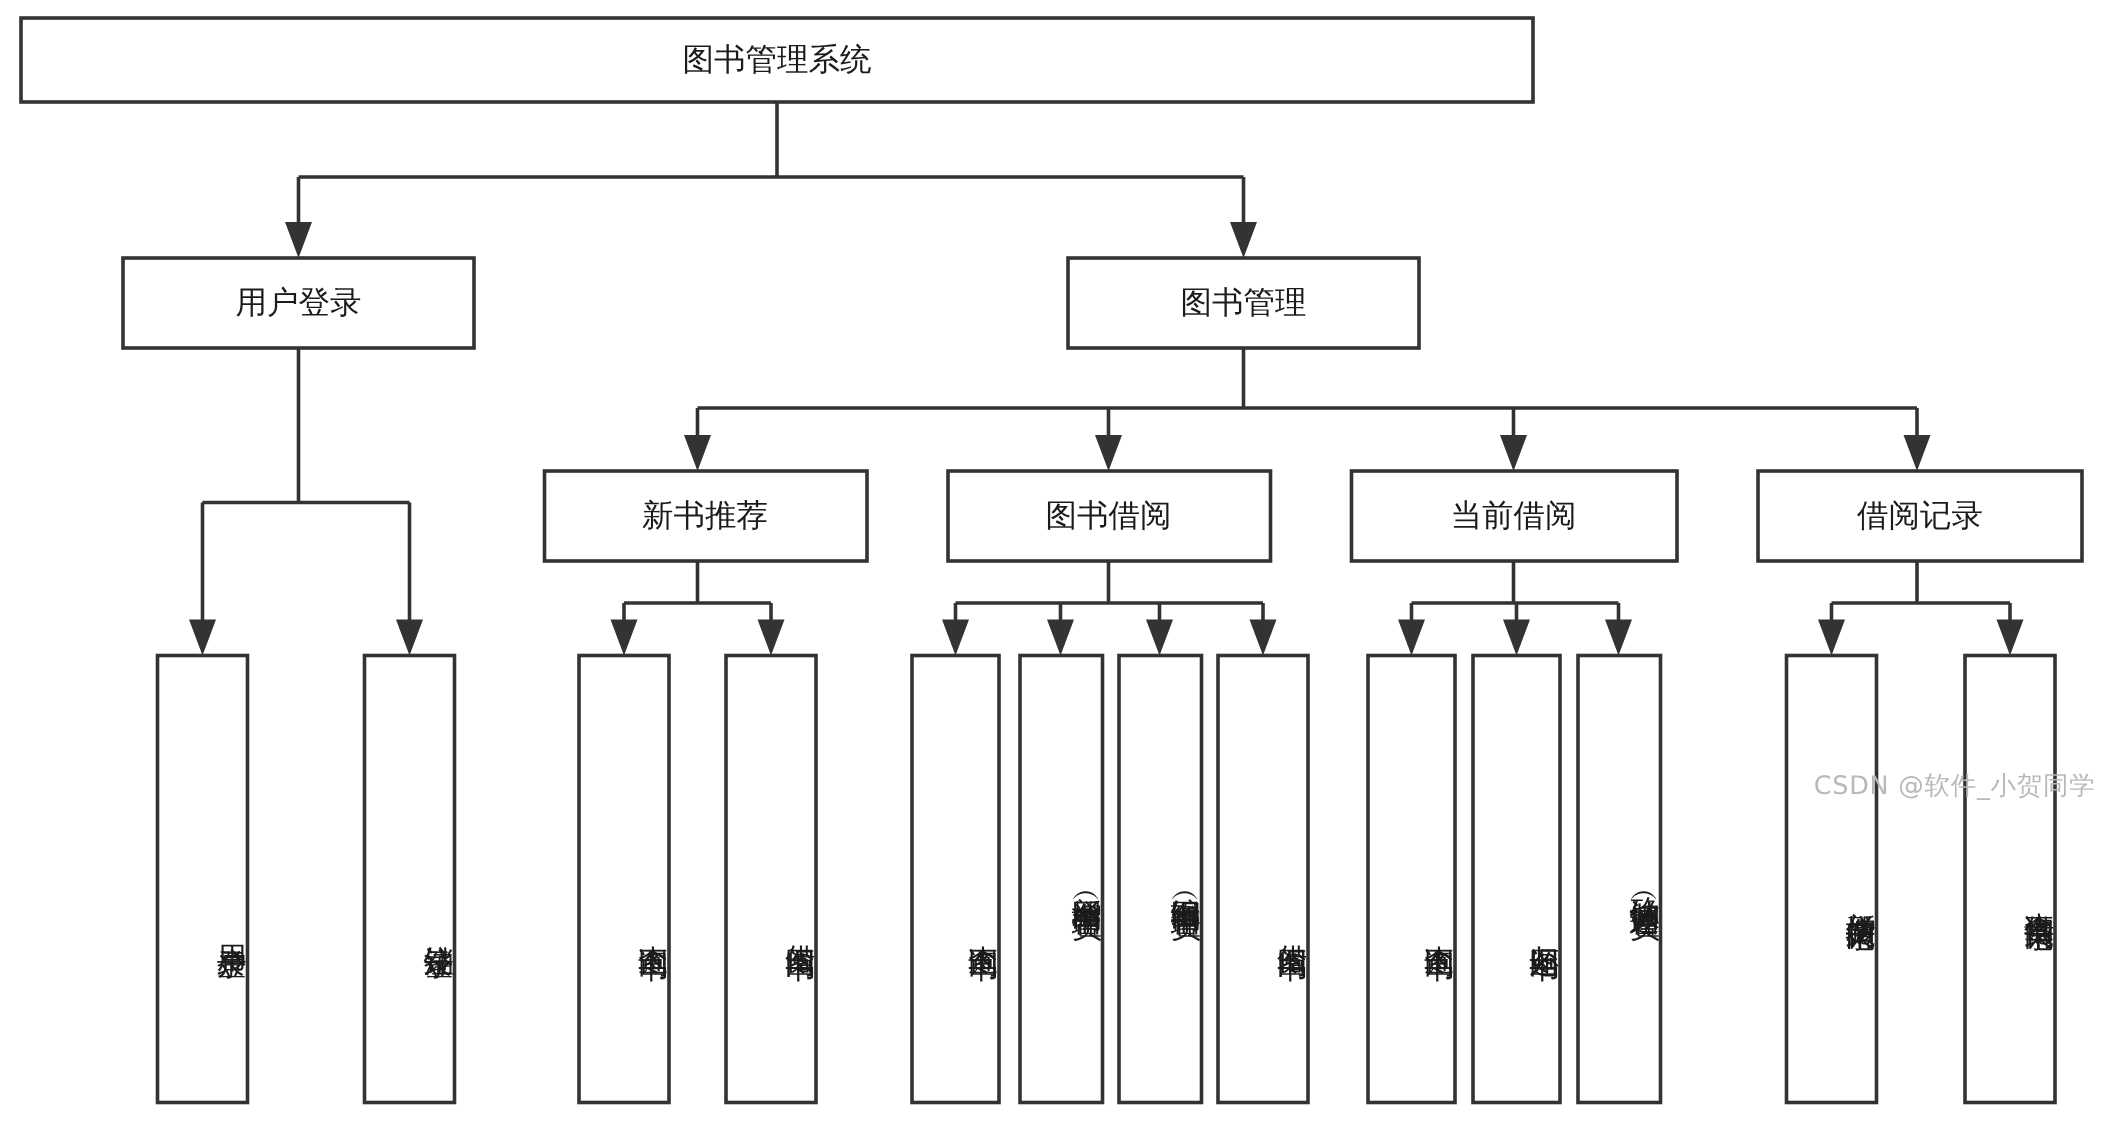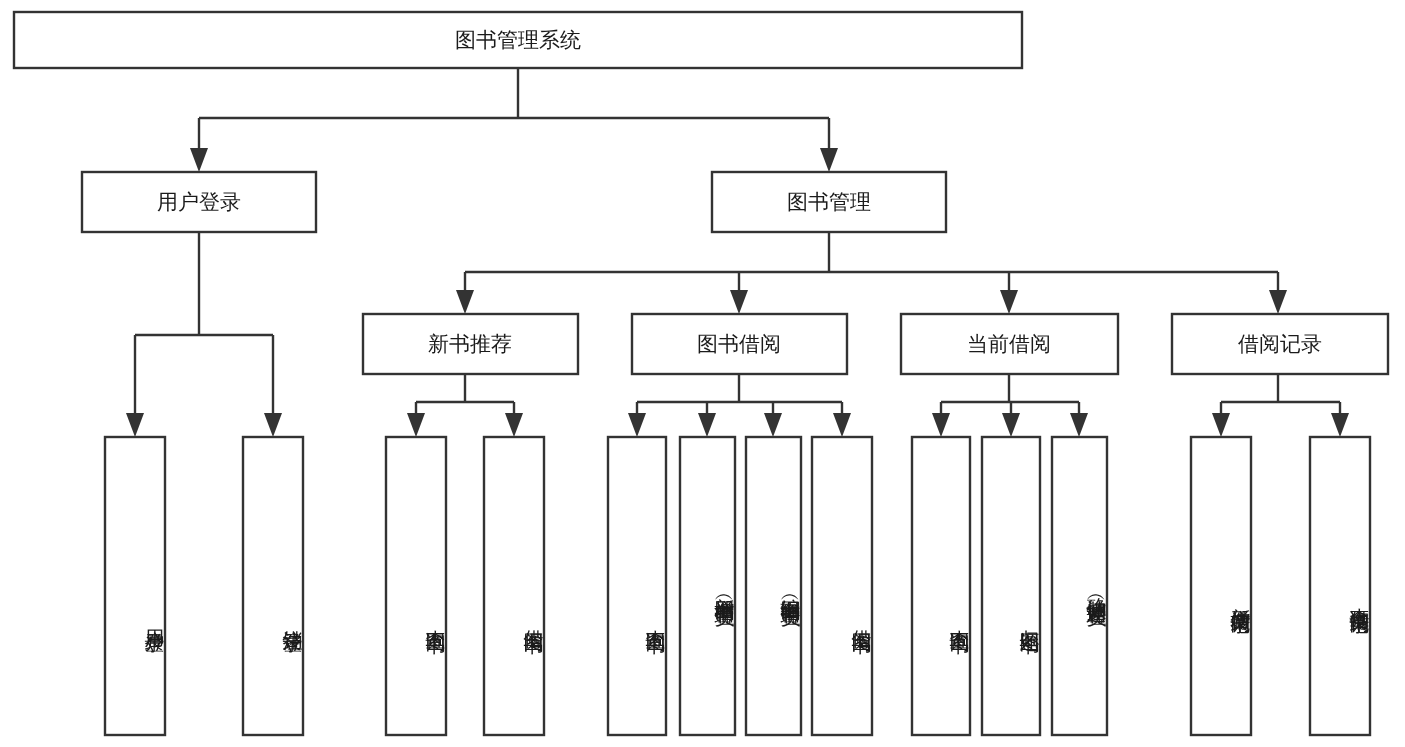--- a/index.html
+++ b/index.html
@@ -204,13 +204,14 @@
   <div class="vlabel" style="left:608px;  top:497px; width:58px; height:240px;">查询图书</div>
   <div class="vlabel" style="left:680px;  top:443px; width:55px; height:292px;">新增图书（管理员）</div>
   <div class="vlabel" style="left:746px;  top:443px; width:55px; height:292px;">编辑图书（管理员）</div>
   <div class="vlabel" style="left:812px;  top:497px; width:60px; height:240px;">借阅图书</div>
   <div class="vlabel" style="left:912px;  top:497px; width:58px; height:240px;">查询图书</div>
   <div class="vlabel" style="left:982px;  top:497px; width:58px; height:240px;">归还图书</div>
   <div class="vlabel" style="left:1052px; top:443px; width:55px; height:292px;">确认归还（管理员）</div>
   <div class="vlabel" style="left:1191px; top:457px; width:60px; height:278px;">新增借阅记录</div>
   <div class="vlabel" style="left:1310px; top:457px; width:60px; height:278px;">查询借阅记录</div>
 
+  <div class="watermark">CSDN @软件_小贺同学</div>
 </div>
 
 </body></html>

